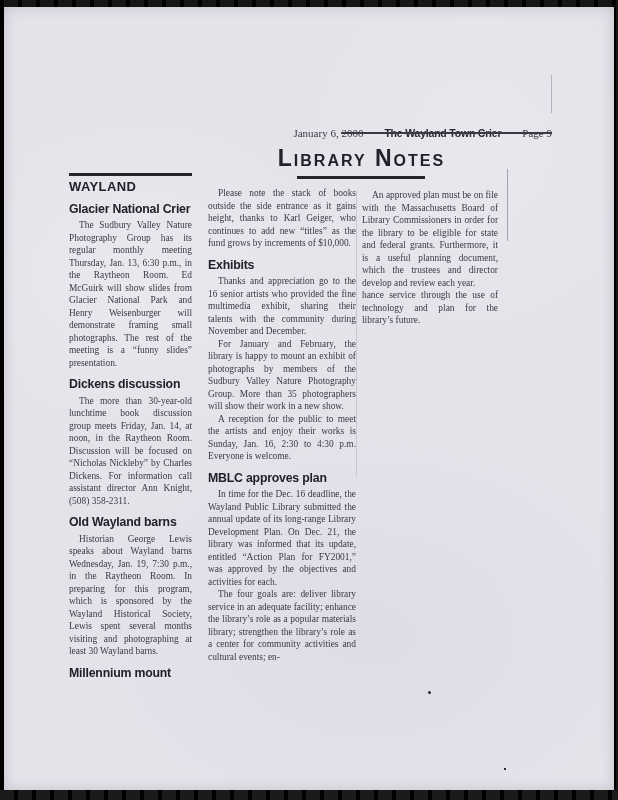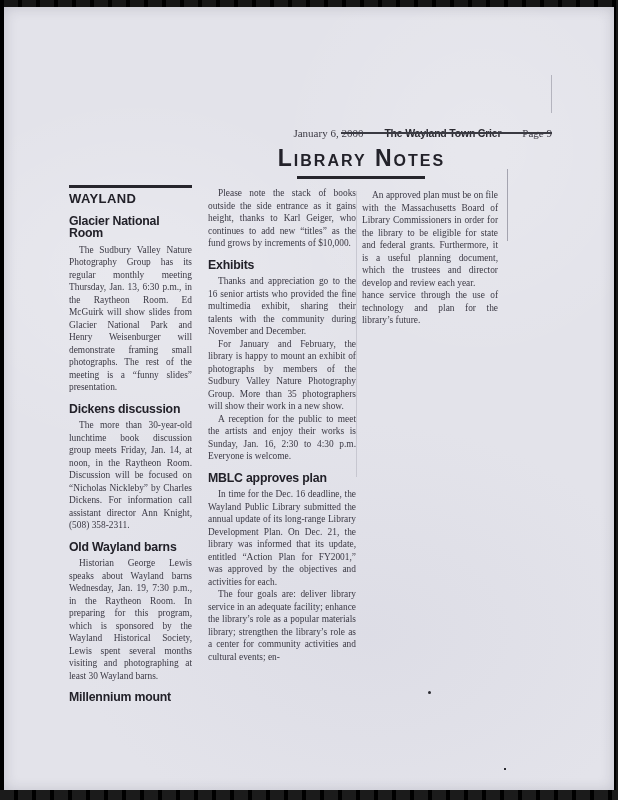--- a/index.html
+++ b/index.html
@@ -63,21 +63,21 @@
     position: absolute; left: 293px; top: 169px;
     width: 128px; height: 3px; background: #26252c;
   }
   
   .column {
     position: absolute;
     font-size: 9.4px; line-height: 12.5px;
     text-align: justify;
     color: #3b3944;
   }
-  .col-left   { left: 65px;  top: 178px; width: 123px; height: 475px; }
+  .col-left   { left: 65px;  top: 166px; width: 123px; height: 475px; }
   .col-middle { left: 204px; top: 180px; width: 148px; height: 500px; }
   .col-right  { left: 358px; top: 182px; width: 136px; height: 220px; }
 
   .kicker {
     font-family: "Liberation Sans", sans-serif;
     font-weight: bold; font-size: 13px; letter-spacing: 0.4px;
     color: #222129;
     border-top: 3px solid #26252c;
     padding-top: 5px; margin: 0 0 4px 0;
     text-align: left;
@@ -112,21 +112,21 @@
       <span class="paper-name">The Wayland Town Crier</span>
       <span>Page 9</span>
     </div>
     <div class="masthead-rule"></div>
 
     <div class="page-title">Library Notes</div>
     <div class="title-rule"></div>
 
     <div class="column col-left">
         <div class="kicker">WAYLAND</div>
-        <div class="heading">Glacier National Room</div>
+        <div class="heading">Glacier National Crier</div>
         <p class="para">The Sudbury Valley Nature Photography Group has its regular monthly meeting Thursday, Jan. 13, 6:30 p.m., in the Raytheon Room. Ed McGuirk will show slides from Glacier National Park and Henry Weisenburger will demonstrate framing small photographs. The rest of the meeting is a “funny slides” presentation.</p>
         <div class="heading">Dickens discussion</div>
         <p class="para">The more than 30-year-old lunchtime book discussion group meets Friday, Jan. 14, at noon, in the Raytheon Room. Discussion will be focused on “Nicholas Nickleby” by Charles Dickens. For information call assistant director Ann Knight, (508) 358-2311.</p>
         <div class="heading">Old Wayland barns</div>
         <p class="para">Historian George Lewis speaks about Wayland barns Wednesday, Jan. 19, 7:30 p.m., in the Raytheon Room. In preparing for this program, which is sponsored by the Wayland Historical Society, Lewis spent several months visiting and photographing at least 30 Wayland barns.</p>
         <div class="heading">Millennium mount</div>
       </div>
     <div class="column col-middle">
         <p class="para">Please note the stack of books outside the side entrance as it gains height, thanks to Karl Geiger, who continues to add new “titles” as the fund grows by increments of $10,000.</p>
         <div class="heading">Exhibits</div>

